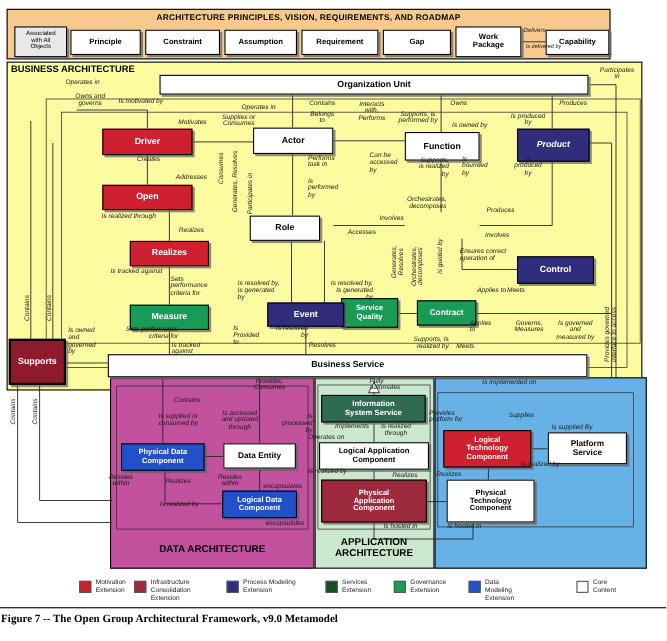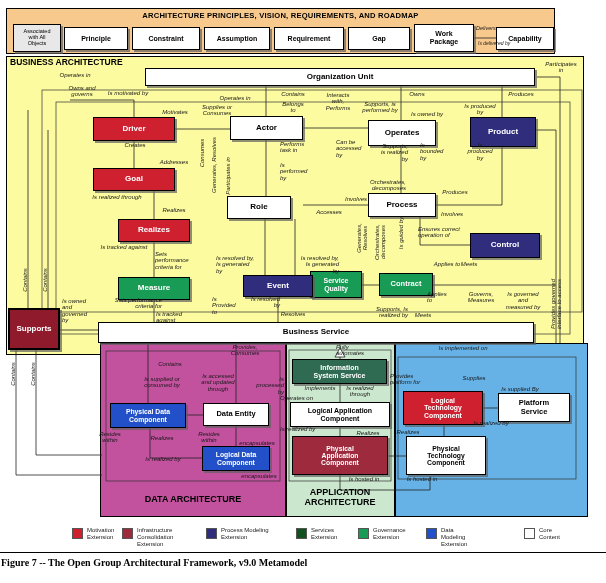--- a/index.html
+++ b/index.html
@@ -108,25 +108,24 @@
     <div class="node white" style="left: 132px; top: 27px; width: 68px; height: 23px; font-size: 7px;">Constraint</div>
     <div class="node white" style="left: 204px; top: 27px; width: 66px; height: 23px; font-size: 7px;">Assumption</div>
     <div class="node white" style="left: 274px; top: 27px; width: 70px; height: 23px; font-size: 7px;">Requirement</div>
     <div class="node white" style="left: 348px; top: 27px; width: 62px; height: 23px; font-size: 7px;">Gap</div>
     <div class="node white" style="left: 414px; top: 24px; width: 60px; height: 28px; font-size: 7px;">Work
 Package</div>
     <div class="node white" style="left: 496px; top: 27px; width: 58px; height: 23px; font-size: 7px;">Capability</div>
     <div class="node white" style="left: 145px; top: 68px; width: 390px; height: 18px;">Organization Unit</div>
     <div class="node red" style="left: 93px; top: 117px; width: 82px; height: 24px;">Driver</div>
     <div class="node white" style="left: 230px; top: 116px; width: 73px; height: 24px;">Actor</div>
-    <div class="node white" style="left: 368px; top: 120px; width: 68px; height: 26px;">Operates</div>
-    <div class="node navy" style="left: 470px; top: 117px; width: 66px; height: 30px;">Product</div>
-    <div class="node red" style="left: 93px; top: 168px; width: 82px; height: 23px;">Goal</div>
+    <div class="node white" style="left: 368px; top: 120px; width: 68px; height: 26px;">Function</div>
+    <div class="node navy" style="left: 470px; top: 117px; width: 66px; height: 30px; font-style: italic;">Product</div>
+    <div class="node red" style="left: 93px; top: 168px; width: 82px; height: 23px;">Open</div>
     <div class="node white" style="left: 227px; top: 196px; width: 64px; height: 23px;">Role</div>
-    <div class="node white" style="left: 368px; top: 193px; width: 68px; height: 24px;">Process</div>
     <div class="node red" style="left: 118px; top: 219px; width: 72px; height: 23px;">Realizes</div>
     <div class="node navy" style="left: 470px; top: 233px; width: 70px; height: 25px;">Control</div>
     <div class="node green" style="left: 118px; top: 277px; width: 72px; height: 23px;">Measure</div>
     <div class="node green" style="left: 310px; top: 271px; width: 52px; height: 27px; font-size: 7px;">Service
 Quality</div>
     <div class="node green" style="left: 379px; top: 273px; width: 54px; height: 23px; font-size: 7.5px;">Contract</div>
     <div class="node navy" style="left: 243px; top: 275px; width: 70px; height: 22px;">Event</div>
     <div class="node location" style="left: 8px; top: 308px; width: 52px; height: 42px;">Supports</div>
     <div class="node white" style="left: 98px; top: 322px; width: 436px; height: 21px;">Business Service</div>
     <div class="node blue" style="left: 110px; top: 403px; width: 76px; height: 25px; font-size: 6.8px;">Physical Data

